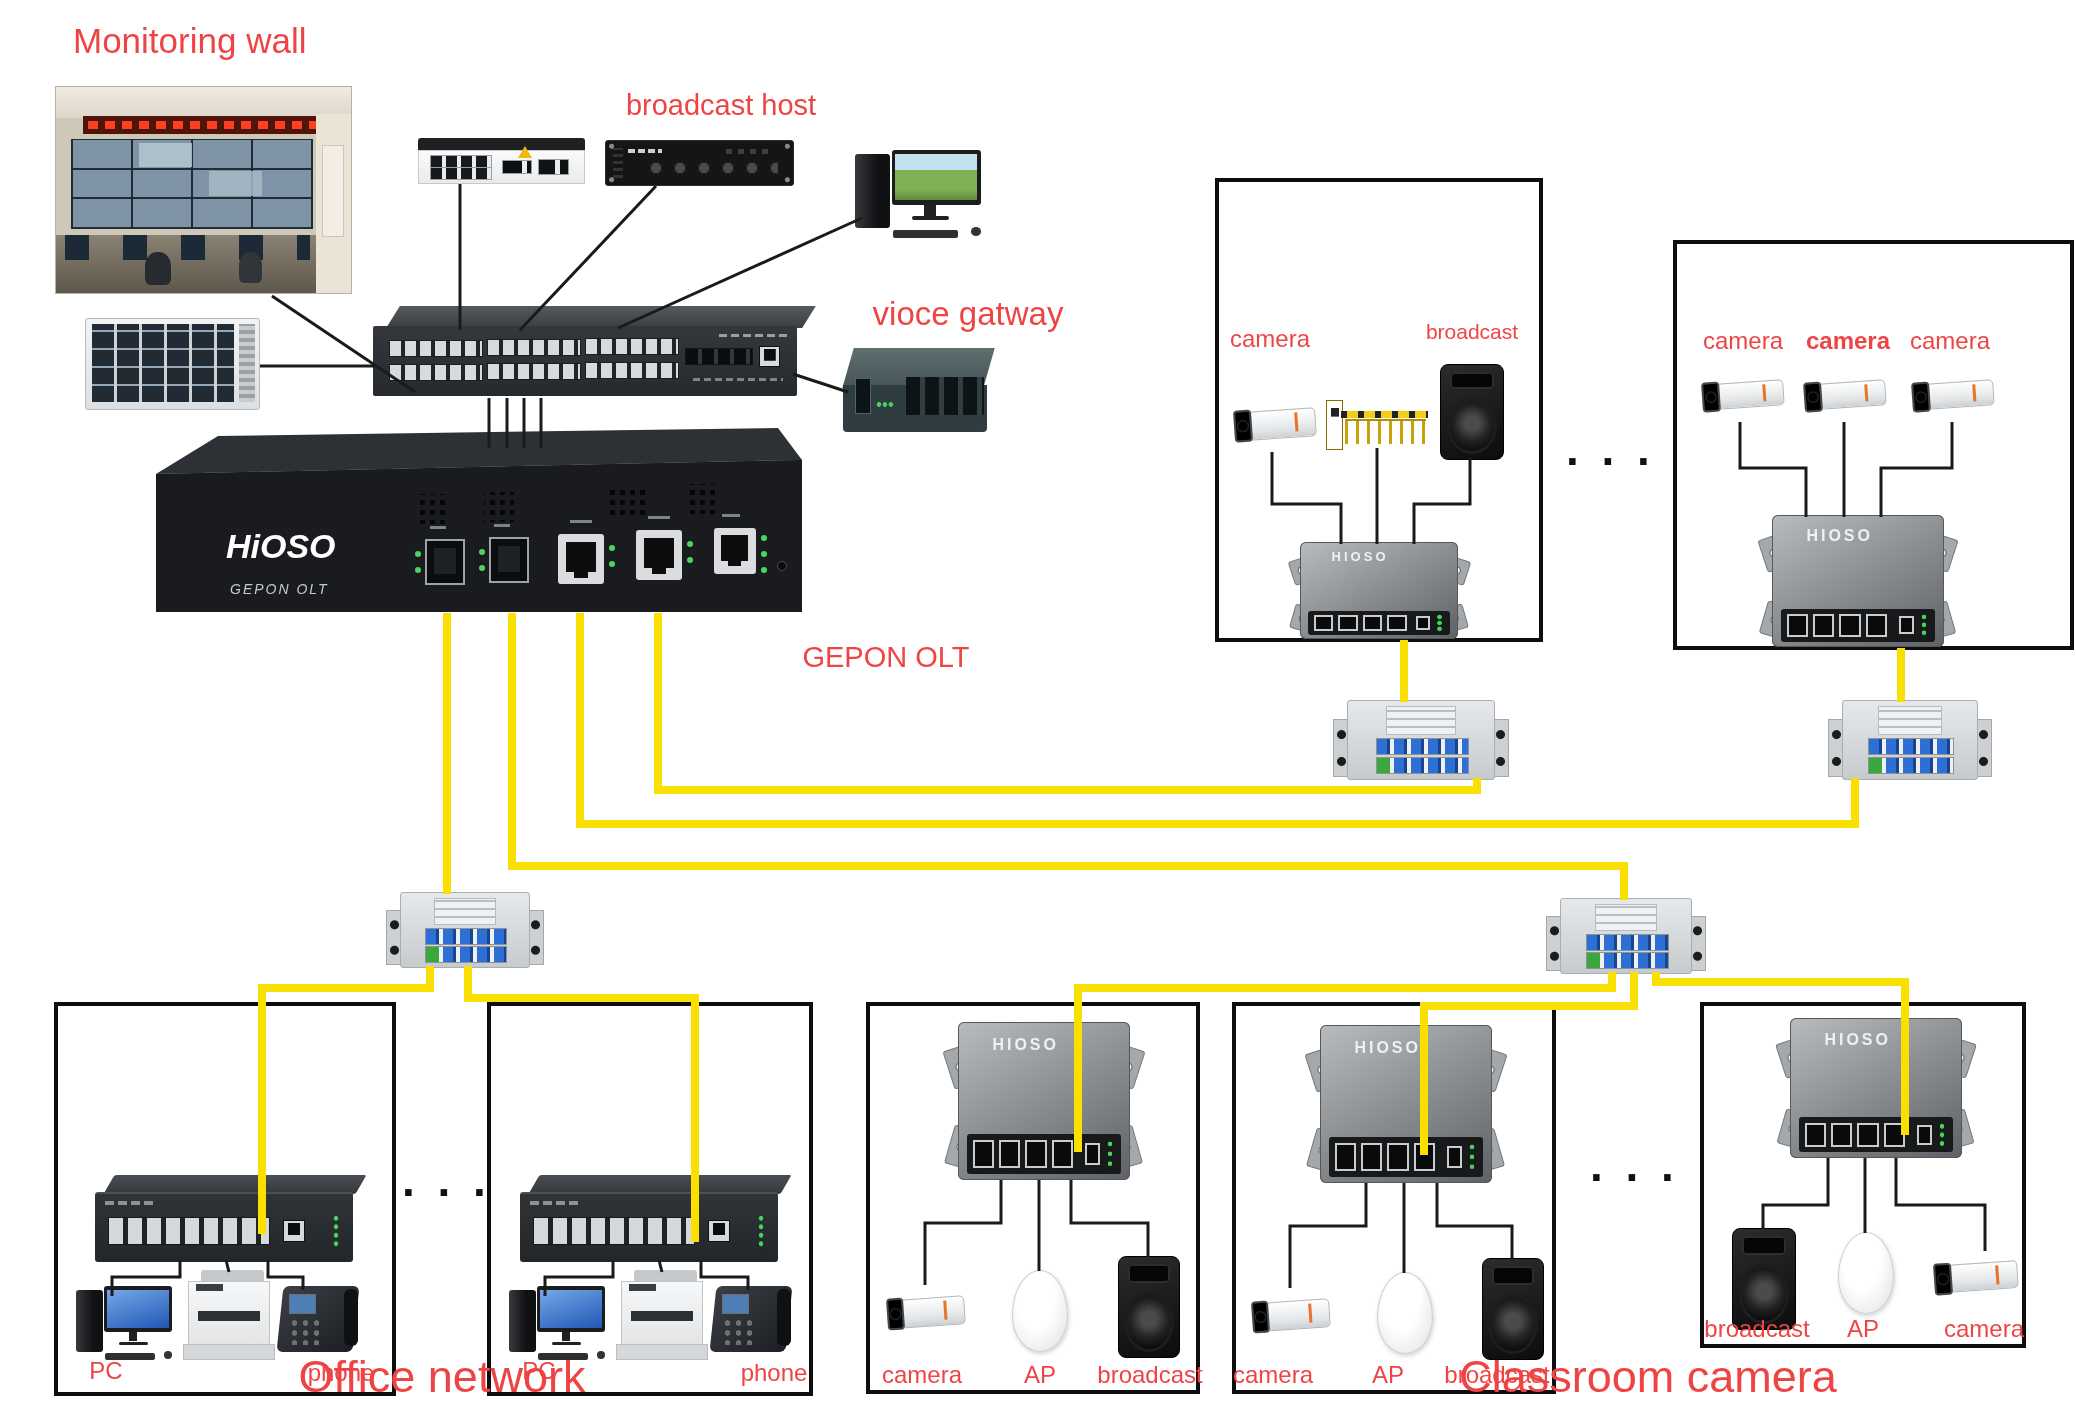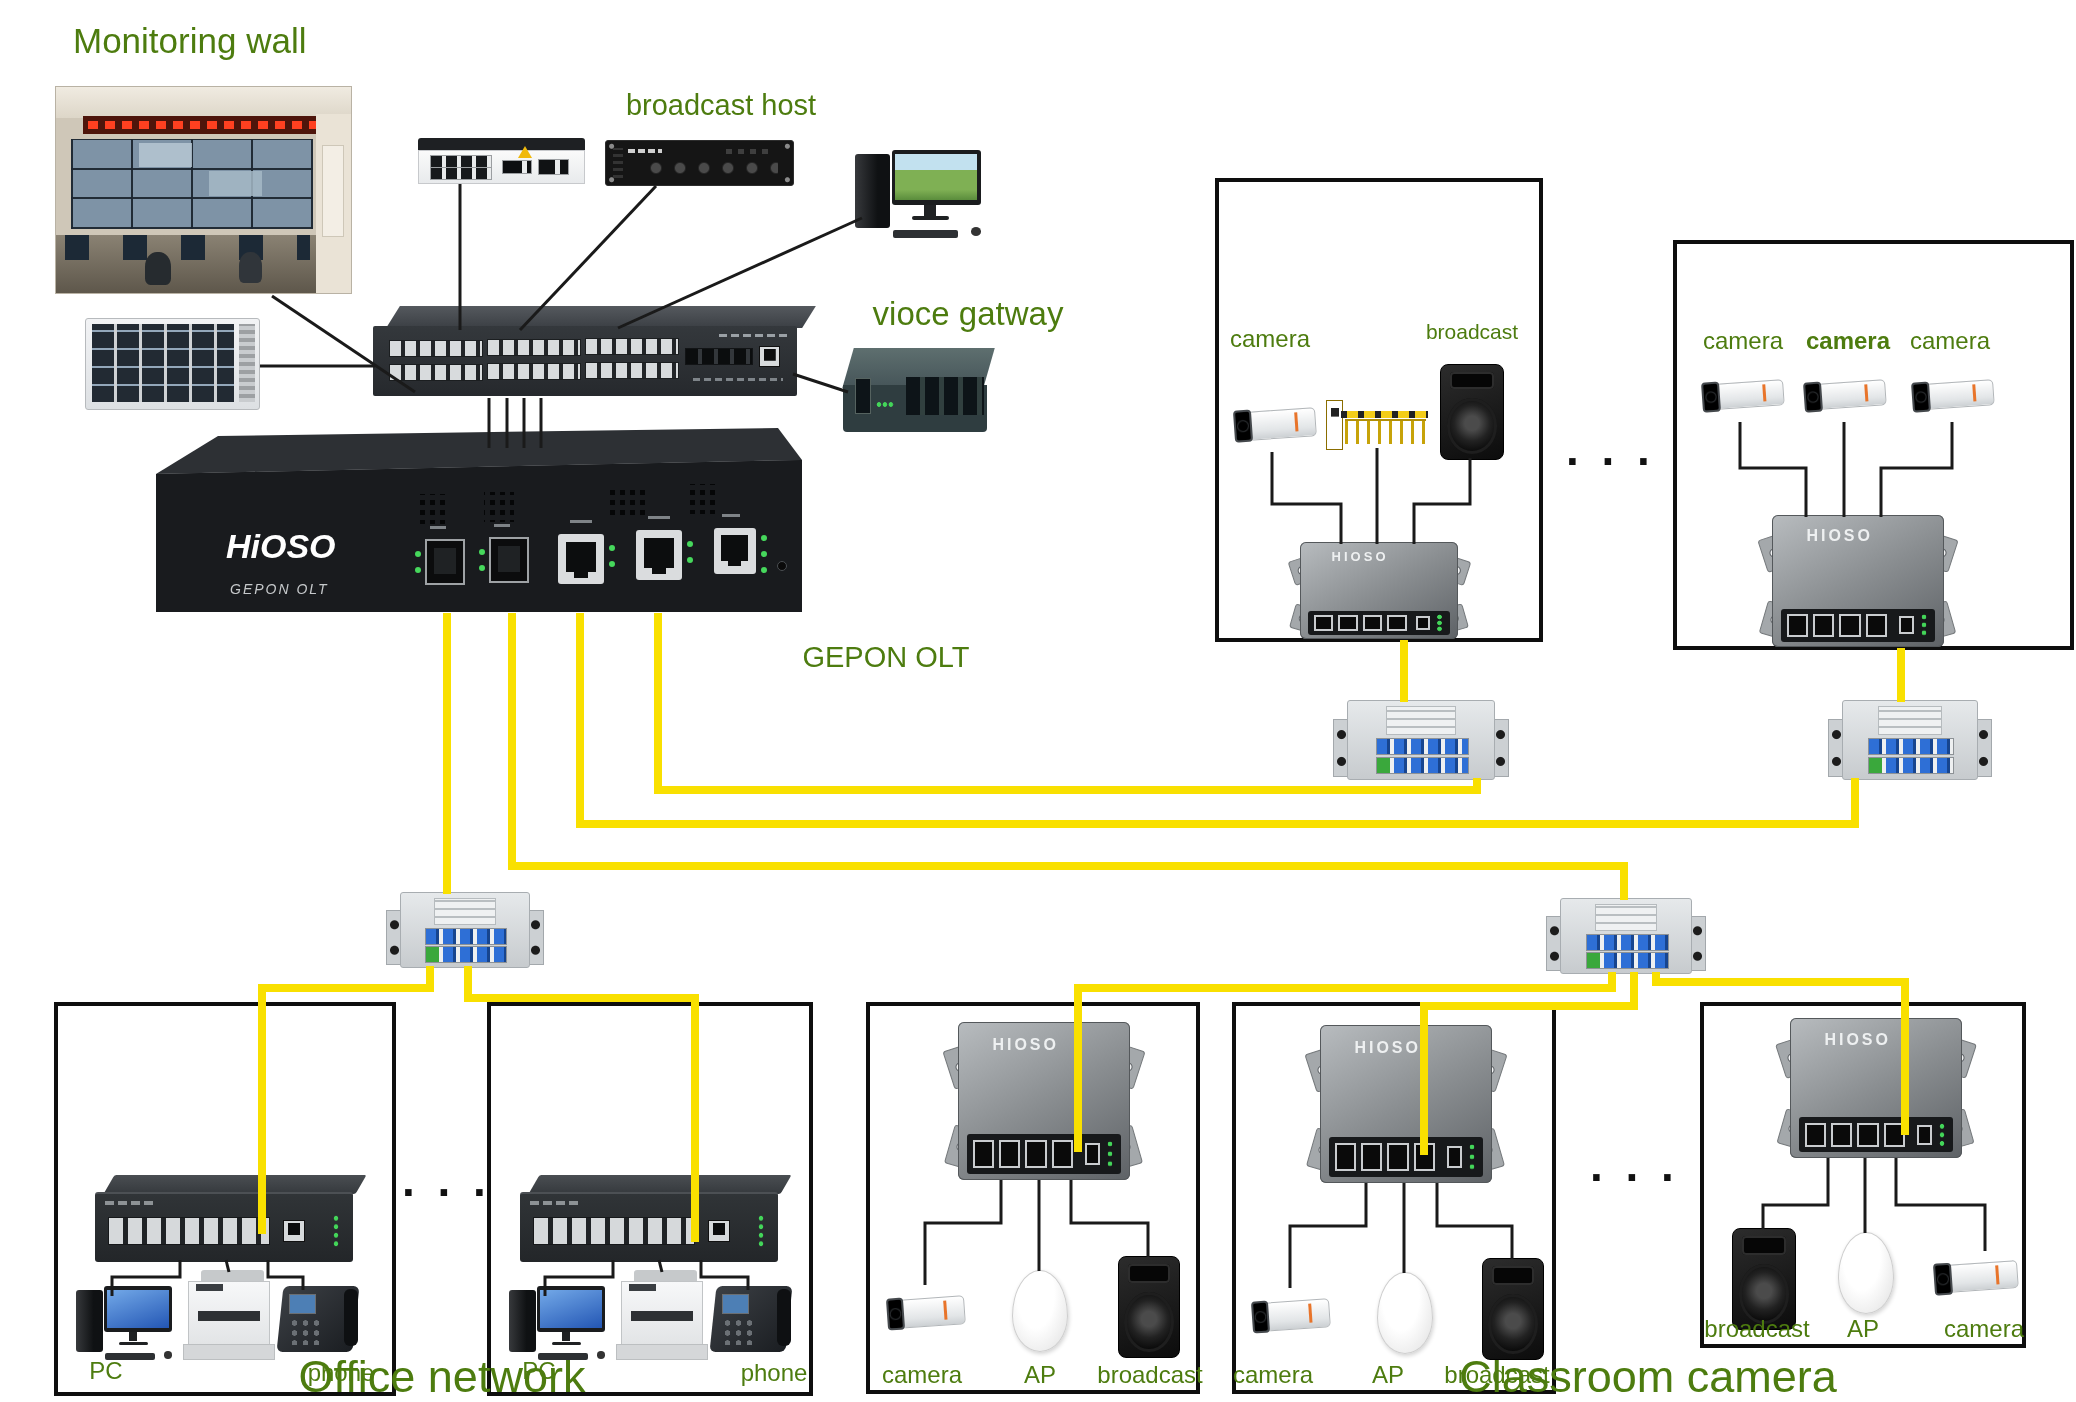--- a/index.html
+++ b/index.html
@@ -1,18 +1,18 @@
 <!DOCTYPE html>
 <html><head>
 <meta charset="utf-8">
 <style>
   html,body{margin:0;padding:0;background:#fff}
   .scene{position:relative;width:2076px;height:1402px;background:#fff;overflow:hidden;
          font-family:"Liberation Sans",sans-serif;color:#111}
-  .lbl{position:absolute;white-space:nowrap;color:#4d7c0f;line-height:1.1}
+  .lbl{position:absolute;white-space:nowrap;color:#ef4444;line-height:1.1}
   .lbl.c{transform:translateX(-50%)}
   .t-big{font-size:45px}
   .t-sm{font-size:24px}
   .bold{font-weight:700}
   .dots{position:absolute;font-size:46px;font-weight:700;letter-spacing:5px;color:#111;line-height:1}
   .netbox{position:absolute;border:4px solid #0e0e0e;background:#fff;box-sizing:border-box;z-index:1}
   .dev{position:absolute;z-index:2}
   .linelayer{position:absolute;left:0;top:0;z-index:5;pointer-events:none}
   .oltlayer{position:absolute;left:0;top:0;z-index:2;pointer-events:none}
   .lbl{z-index:6}

